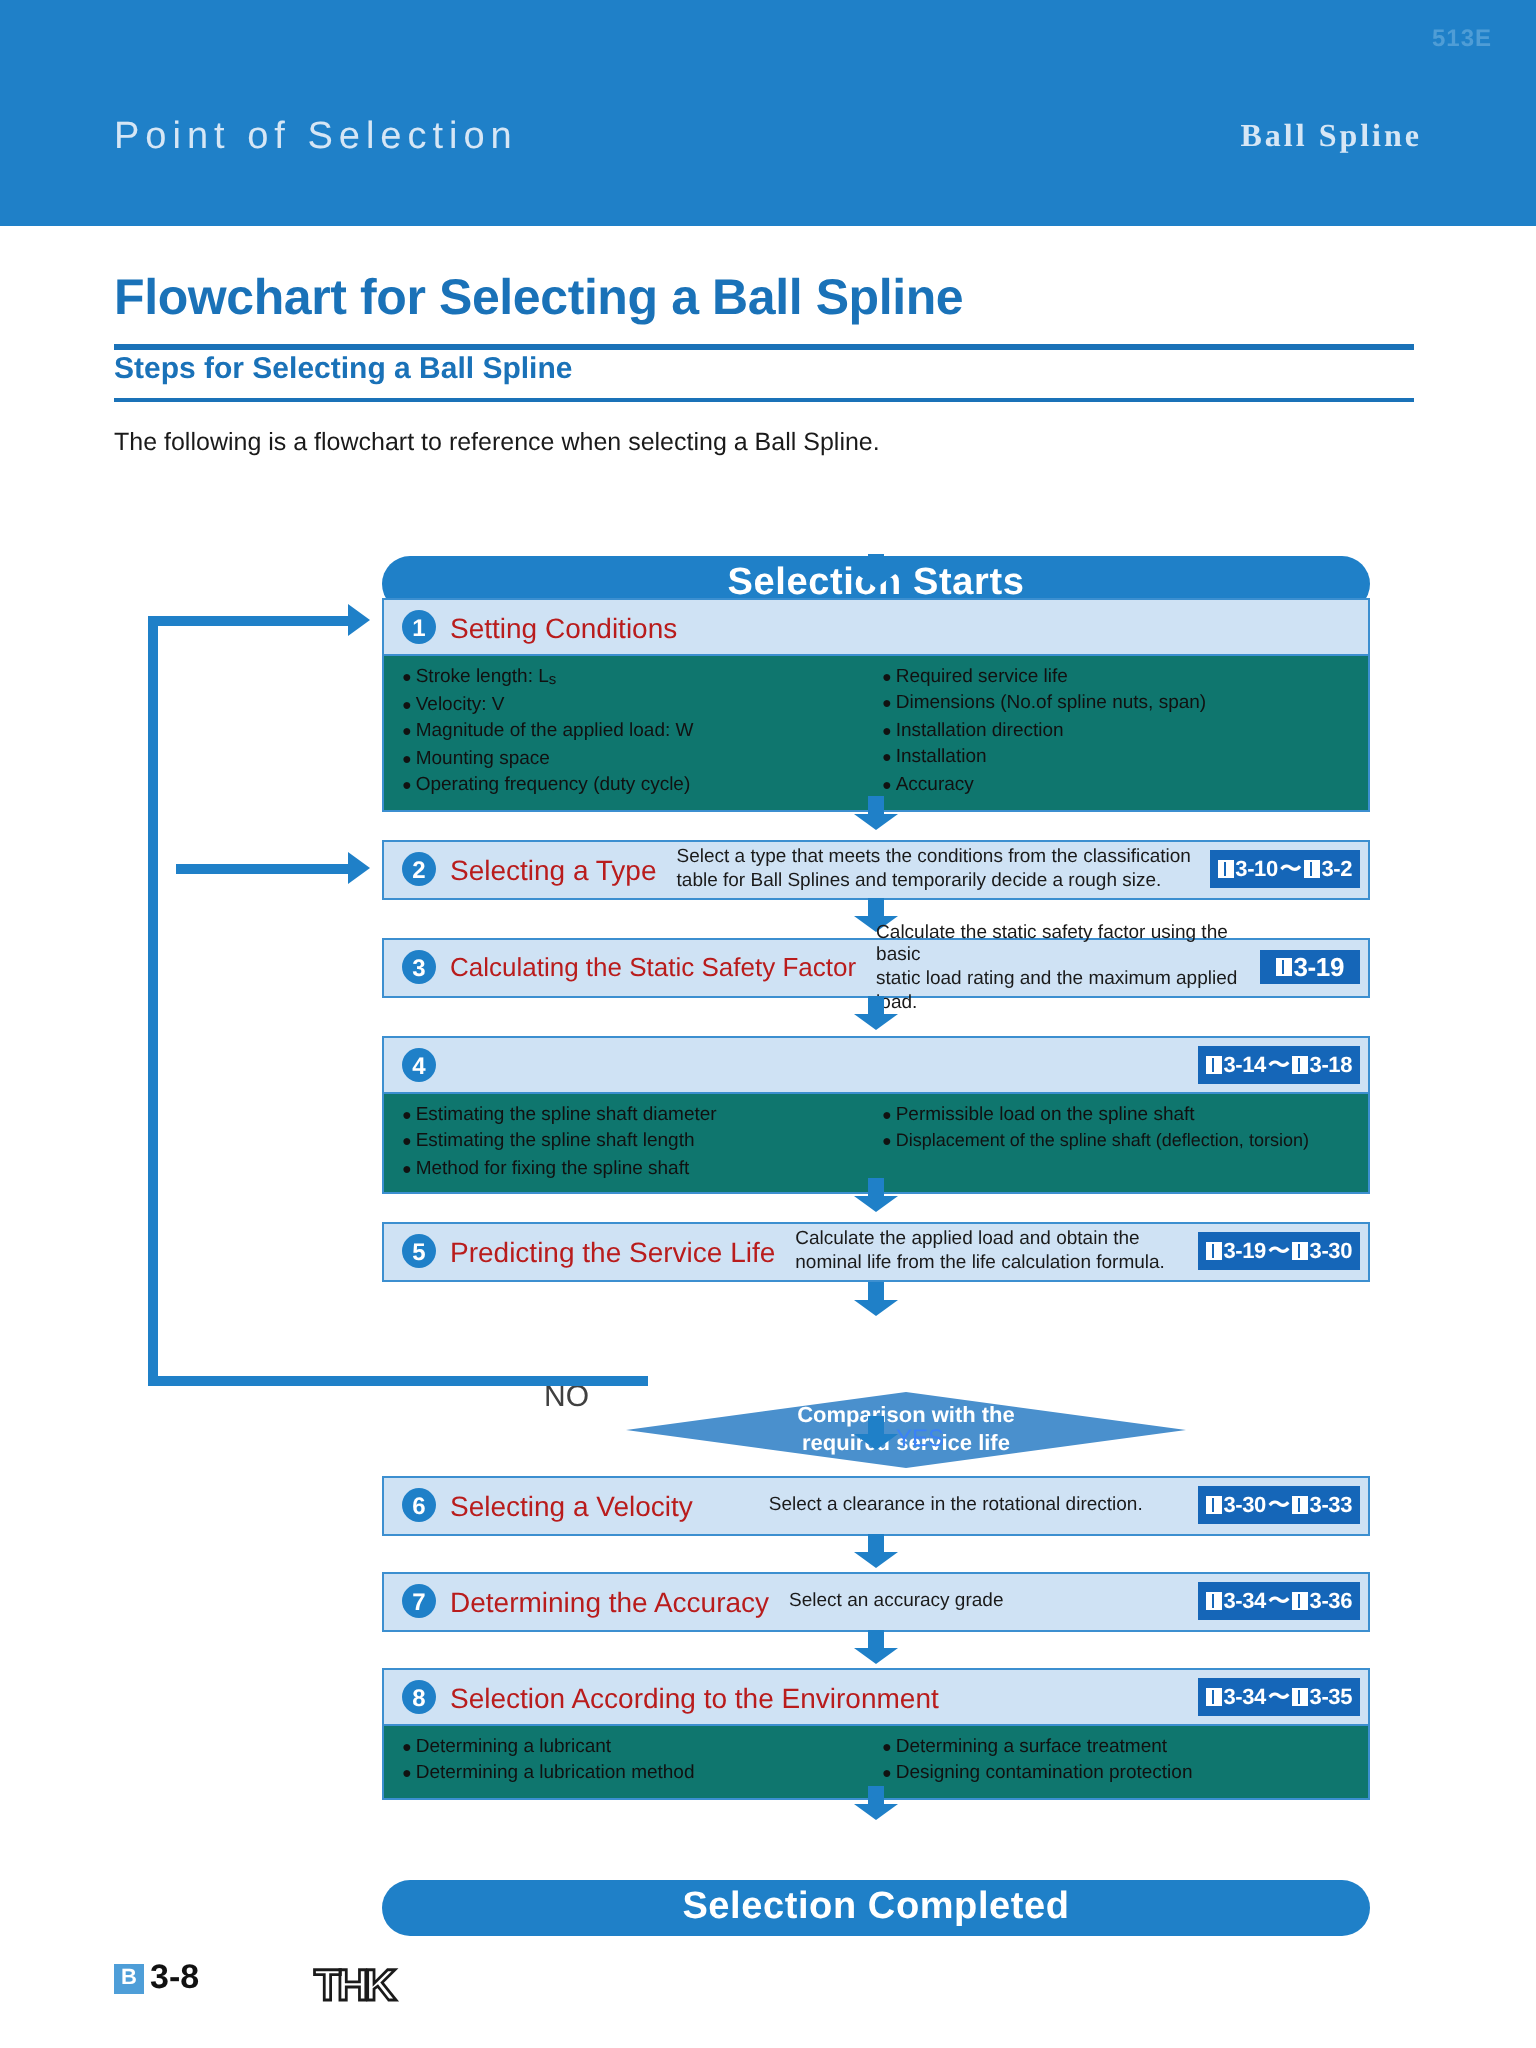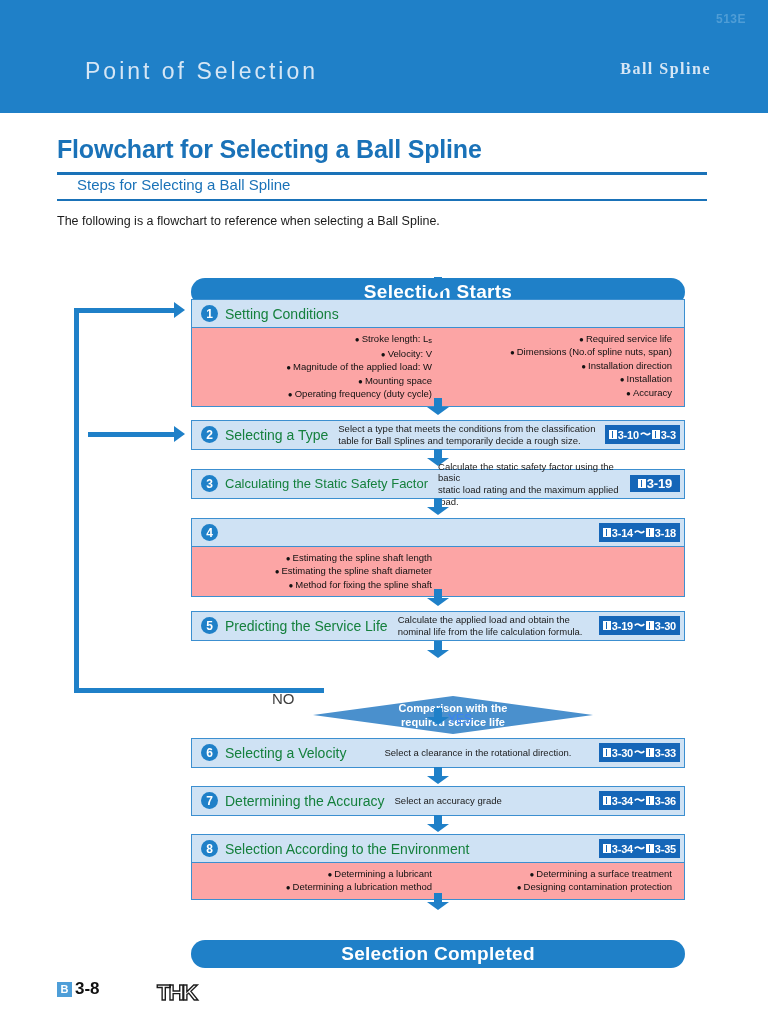--- a/index.html
+++ b/index.html
@@ -12,37 +12,37 @@
   .header{
     position:absolute;left:0;top:0;width:768px;height:113px;
     background:#1f80c8;
   }
   .header-code{
     position:absolute;right:22px;top:12px;
     font-size:12px;font-weight:bold;color:#4f9dd6;letter-spacing:.5px;
   }
   .header-left{
     position:absolute;left:57px;top:58px;
-    font-size:23px;color:#d6e6f5;letter-spacing:3px;margin-left:28px;
+    font-size:19px;color:#d6e6f5;letter-spacing:3px;
   }
   .header-right{
     position:absolute;right:57px;top:60px;
     font-size:16px;font-weight:bold;color:#d6e6f5;letter-spacing:1.5px;font-family:Liberation Serif, serif;
   }
   
   .title{
     position:absolute;left:57px;top:135px;
     font-size:25px;font-weight:bold;color:#1a72b8;letter-spacing:-.2px;
   }
   .rule-thick{
     position:absolute;left:57px;top:172px;width:650px;height:3px;background:#1a72b8;
   }
   .subtitle{
     position:absolute;left:57px;top:176px;
-    font-size:15px;font-weight:normal;color:#1a72b8;margin-left:20px;
+    font-size:15px;font-weight:bold;color:#1a72b8;
   }
   .rule-thin{
     position:absolute;left:57px;top:199px;width:650px;height:2px;background:#1a72b8;
   }
   .intro{
     position:absolute;left:57px;top:214px;
     font-size:12.5px;color:#1a1a1a;
   }
   
   .chart{position:absolute;left:0;top:0;width:768px;height:1024px;}
@@ -65,42 +65,42 @@
     height:27px;display:flex;align-items:center;position:relative;
     background:#cfe2f4;
   }
   .num{
     width:17px;height:17px;border-radius:50%;background:#1f80c8;
     color:#fff;font-size:12px;font-weight:bold;
     display:flex;align-items:center;justify-content:center;
     margin-left:9px;flex:0 0 auto;
   }
   .step-title{
-    margin-left:7px;font-size:14px;color:#15803d;white-space:nowrap;
+    margin-left:7px;font-size:14px;color:#b91c1c;white-space:nowrap;
   }
   .step-desc{
     margin-left:10px;font-size:9.5px;color:#1a1a1a;line-height:1.22;
     flex:1 1 auto;
   }
   .step-desc.two{margin-top:1px;}
   .badge{
     background:#1566b8;color:#ffffff;font-size:11px;font-weight:bold;
     padding:2px 4px;margin-right:4px;margin-left:auto;flex:0 0 auto;
     display:flex;align-items:center;gap:1px;white-space:nowrap;letter-spacing:-.2px;
   }
   .bk{
     display:inline-block;width:8px;height:9px;background:#ffffff;
     position:relative;flex:0 0 auto;
   }
   .bk::after{
     content:"";position:absolute;left:3px;top:1px;width:1px;height:7px;background:#1566b8;
   }
   .step-body{
-    background:#fca5a5;border-top:1.5px solid #3c8fd0;
-    display:flex;padding:4px 12px 5px 0;text-align:right;
+    background:#0f766e;border-top:1.5px solid #3c8fd0;
+    display:flex;padding:4px 12px 5px 0;
   }
   .col{width:50%;box-sizing:border-box;padding-left:9px;}
   .bullet{
     font-size:9.5px;color:#111;line-height:1.42;white-space:nowrap;
   }
   .bullet::before{content:"\25CF";font-size:8px;margin-right:2px;}
   .sub{font-size:7.5px;vertical-align:-1px;}
   
   .arrow{position:absolute;width:22px;height:17px;}
   .arrow .shaft{
@@ -201,21 +201,21 @@
   </div>
 
   <div class="step" style="top:420px;height:30px;">
     <div class="step-head" style="height:27px;">
       <div class="num">2</div>
       <div class="step-title">Selecting a Type</div>
       <div class="step-desc two">
         <span>Select a type that meets the conditions from the classification</span><br><span>table for Ball Splines and temporarily decide a rough size.</span>
       </div>
       <div class="badge">
-        <span class="bk"></span><span>3-10</span>〜<span class="bk"></span><span>3-3</span>
+        <span class="bk"></span><span>3-10</span>〜<span class="bk"></span><span>3-2</span>
       </div>
     </div>
   </div>
   <div class="arrow" style="left:427px;top:449px;">
     <div class="shaft"></div>
       <div class="head"></div>
   </div>
 
   <div class="step" style="top:469px;height:30px;">
     <div class="step-head" style="height:27px;">
@@ -237,23 +237,27 @@
 
   <div class="step" style="top:518px;">
     <div class="step-head">
       <div class="num">4</div>
       <div class="badge">
         <span class="bk"></span><span>3-14</span>〜<span class="bk"></span><span>3-18</span>
       </div>
     </div>
     <div class="step-body">
       <div class="col">
+        <div class="bullet">Estimating the spline shaft diameter</div>
         <div class="bullet">Estimating the spline shaft length</div>
-        <div class="bullet">Estimating the spline shaft diameter</div>
         <div class="bullet">Method for fixing the spline shaft</div>
+      </div>
+      <div class="col">
+        <div class="bullet">Permissible load on the spline shaft</div>
+        <div class="bullet" style="font-size:9px;">Displacement of the spline shaft (deflection, torsion)</div>
       </div>
     </div>
   </div>
   <div class="arrow" style="left:427px;top:589px;">
     <div class="shaft"></div>
       <div class="head"></div>
   </div>
 
   <div class="step" style="top:611px;height:30px;">
     <div class="step-head" style="height:27px;">

